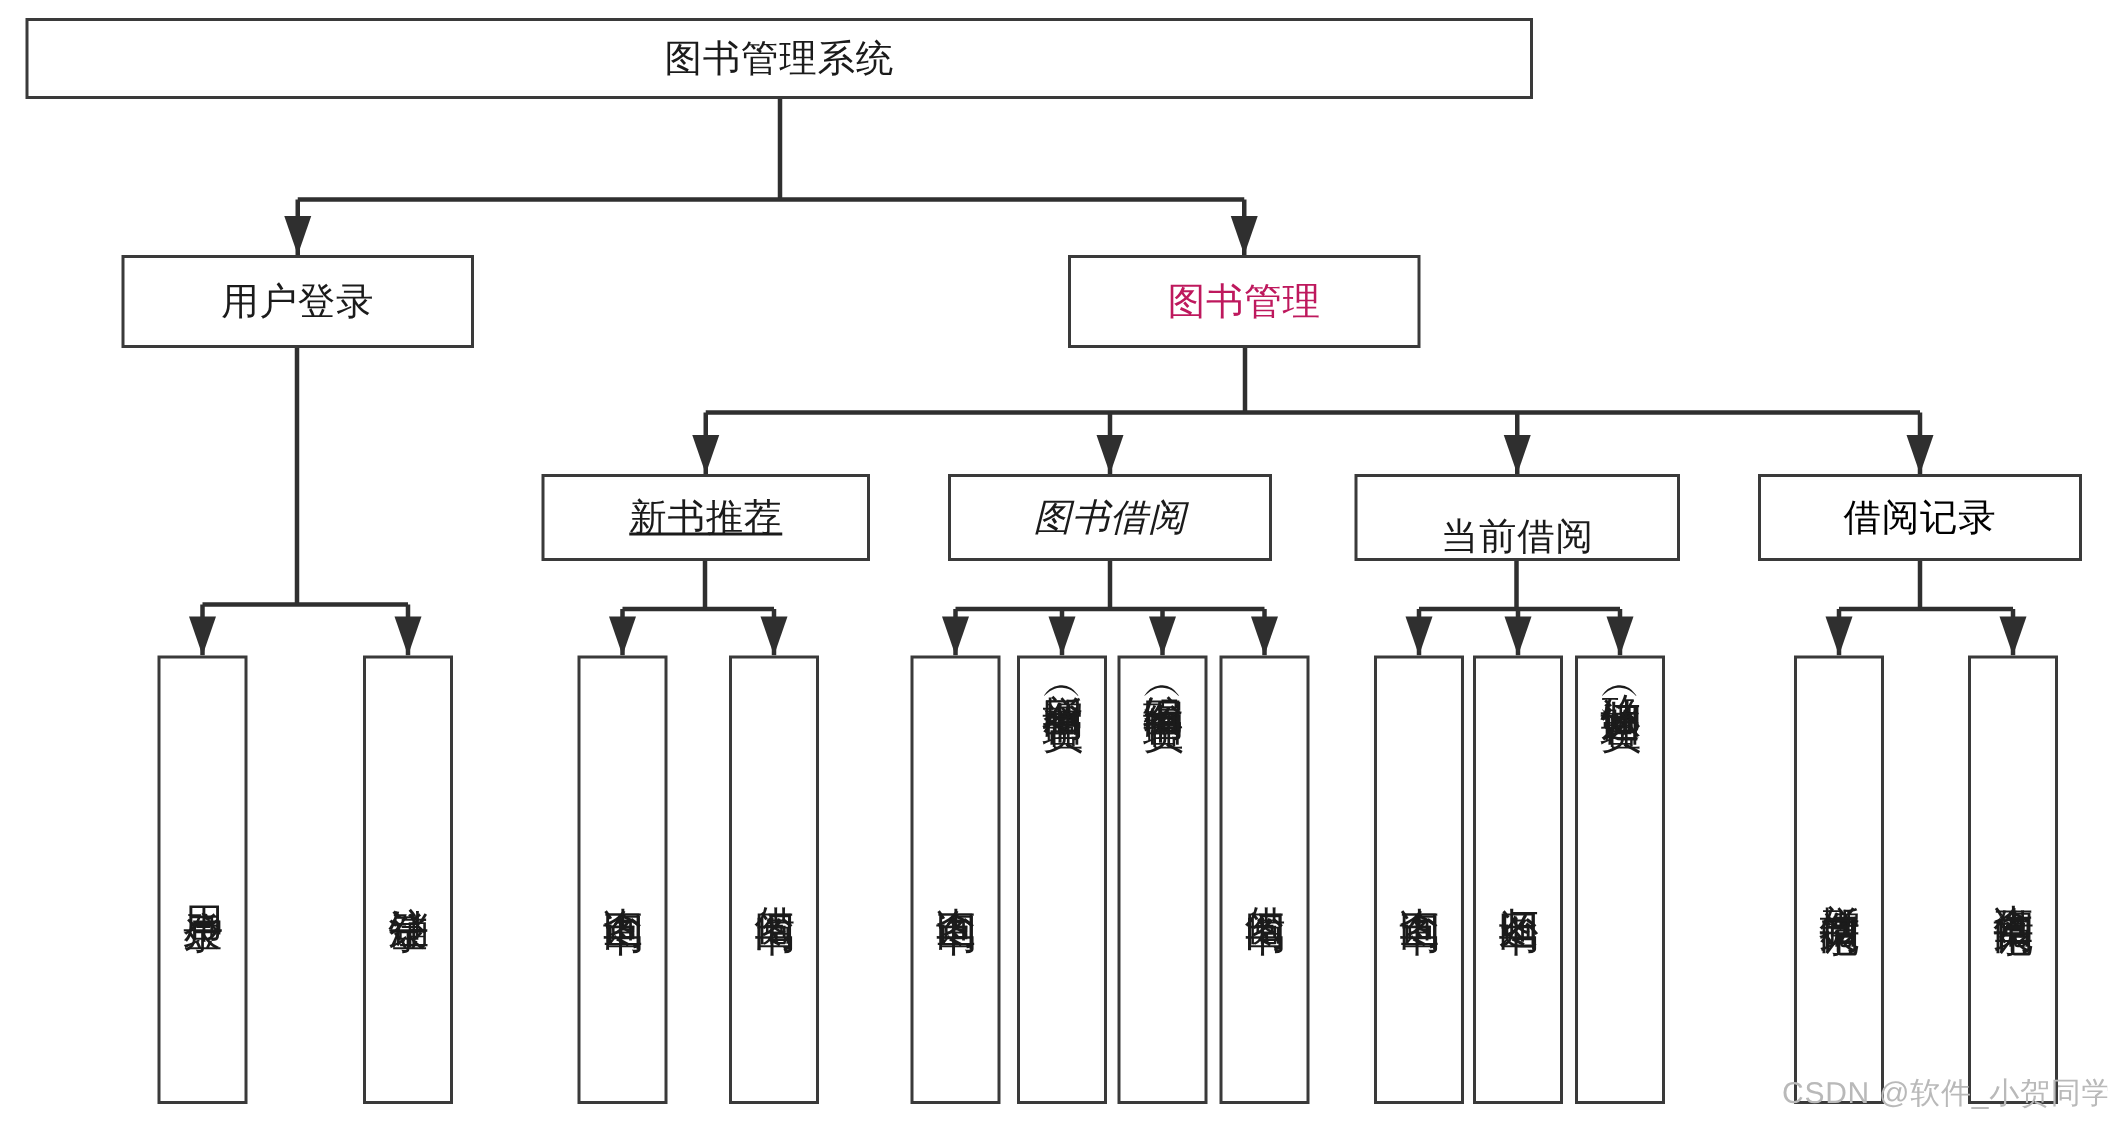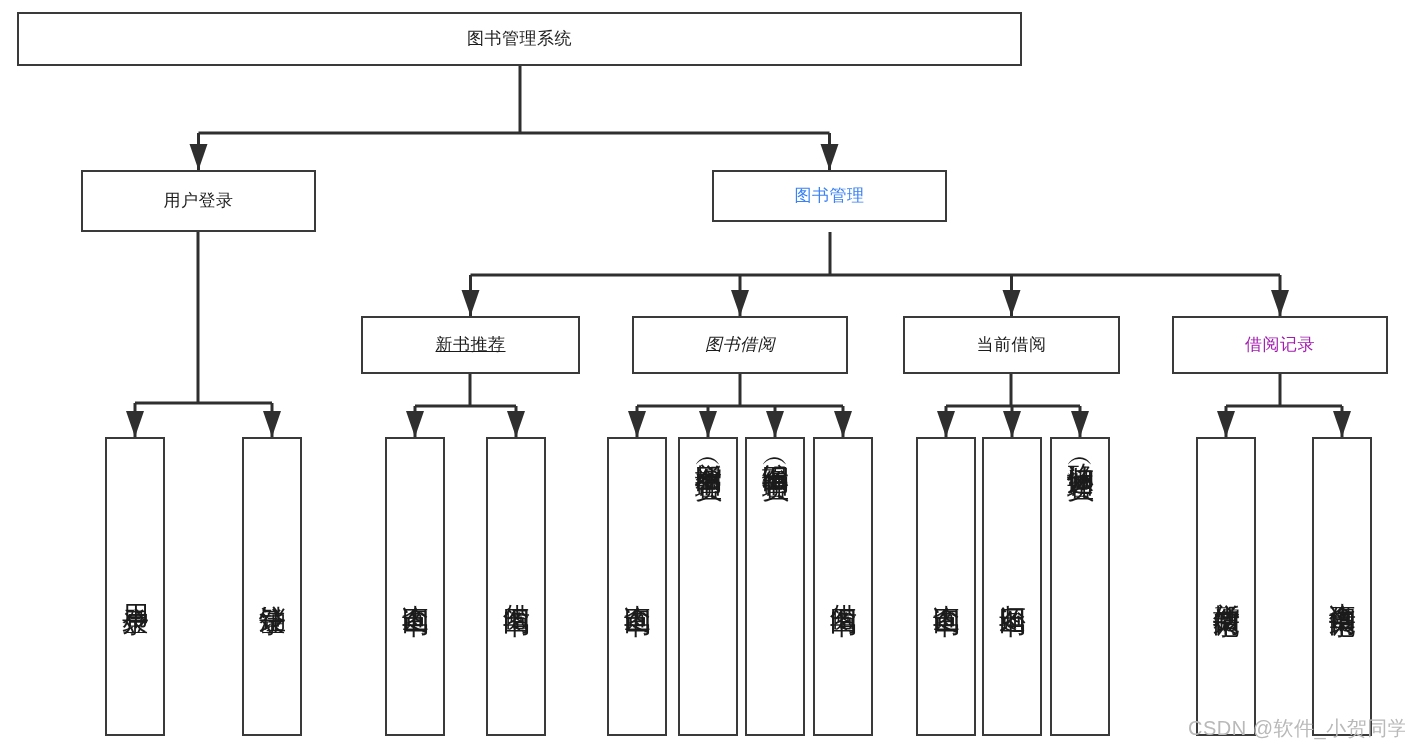--- a/index.html
+++ b/index.html
@@ -34,21 +34,21 @@
     justify-content: center;
     color: #1b1b1b;
   }
   .node .label {
     display: block;
     text-align: center;
     line-height: 1.12;
     white-space: pre;
   }
   .node.horizontal .label {
-    font-size: 17px;
+    font-size: 25px;
     letter-spacing: 0.5px;
   }
   .node.vertical {
     align-items: flex-start;
     padding-top: 2px;
   }
   .node.vertical .label {
     writing-mode: vertical-rl;
     text-orientation: upright;
     font-size: 27px;
@@ -134,33 +134,33 @@
       <polygon points="1333,411 1351,411 1342,437" fill="#2f2f2f"></polygon>
     </svg>
 
   <div id="nodes-layer">
       <div class="node horizontal" style="left: 17px; top: 12px; width: 1005px; height: 54px; border-color: rgb(58, 58, 58); background: rgb(255, 255, 255); color: rgb(27, 27, 27);">
         <span class="label">图书管理系统</span>
       </div>
       <div class="node horizontal" style="left: 81px; top: 170px; width: 235px; height: 62px; border-color: rgb(58, 58, 58); background: rgb(255, 255, 255); color: rgb(27, 27, 27);">
         <span class="label">用户登录</span>
       </div>
-      <div class="node horizontal" style="left: 712px; top: 170px; width: 235px; height: 52px; border-color: rgb(58, 58, 58); background: rgb(255, 255, 255); color: #3b82f6;">
+      <div class="node horizontal" style="left: 712px; top: 170px; width: 235px; height: 62px; border-color: rgb(58, 58, 58); background: rgb(255, 255, 255); color: #be185d;">
         <span class="label">图书管理</span>
       </div>
       <div class="node horizontal" style="left: 361px; top: 316px; width: 219px; height: 58px; border-color: rgb(58, 58, 58); background: rgb(255, 255, 255); color: rgb(27, 27, 27); text-decoration: underline;">
         <span class="label">新书推荐</span>
       </div>
       <div class="node horizontal" style="left: 632px; top: 316px; width: 216px; height: 58px; border-color: rgb(58, 58, 58); background: rgb(255, 255, 255); color: rgb(27, 27, 27); font-style: italic;">
         <span class="label">图书借阅</span>
       </div>
-      <div class="node horizontal" style="left: 903px; top: 316px; width: 217px; height: 58px; border-color: rgb(58, 58, 58); background: rgb(255, 255, 255); color: rgb(27, 27, 27);">
+      <div class="node horizontal" style="left: 903px; top: 316px; width: 217px; height: 58px; border-color: rgb(58, 58, 58); background: rgb(255, 255, 255); color: rgb(27, 27, 27); align-items: flex-end;">
         <span class="label">当前借阅</span>
       </div>
-      <div class="node horizontal" style="left: 1172px; top: 316px; width: 216px; height: 58px; border-color: rgb(58, 58, 58); background: rgb(255, 255, 255); color: #a21caf;">
+      <div class="node horizontal" style="left: 1172px; top: 316px; width: 216px; height: 58px; border-color: rgb(58, 58, 58); background: rgb(255, 255, 255); color: #000000;">
         <span class="label">借阅记录</span>
       </div>
       <div class="node vertical mid-aligned" style="left: 105px; top: 437px; width: 60px; height: 299px; border-color: rgb(58, 58, 58); background: rgb(255, 255, 255); color: rgb(27, 27, 27);">
         <span class="label">用户登录</span>
       </div>
       <div class="node vertical mid-aligned" style="left: 242px; top: 437px; width: 60px; height: 299px; border-color: rgb(58, 58, 58); background: rgb(255, 255, 255); color: rgb(27, 27, 27);">
         <span class="label">注销登录</span>
       </div>
       <div class="node vertical mid-aligned" style="left: 385px; top: 437px; width: 60px; height: 299px; border-color: rgb(58, 58, 58); background: rgb(255, 255, 255); color: rgb(27, 27, 27);">
         <span class="label">查询图书</span>

